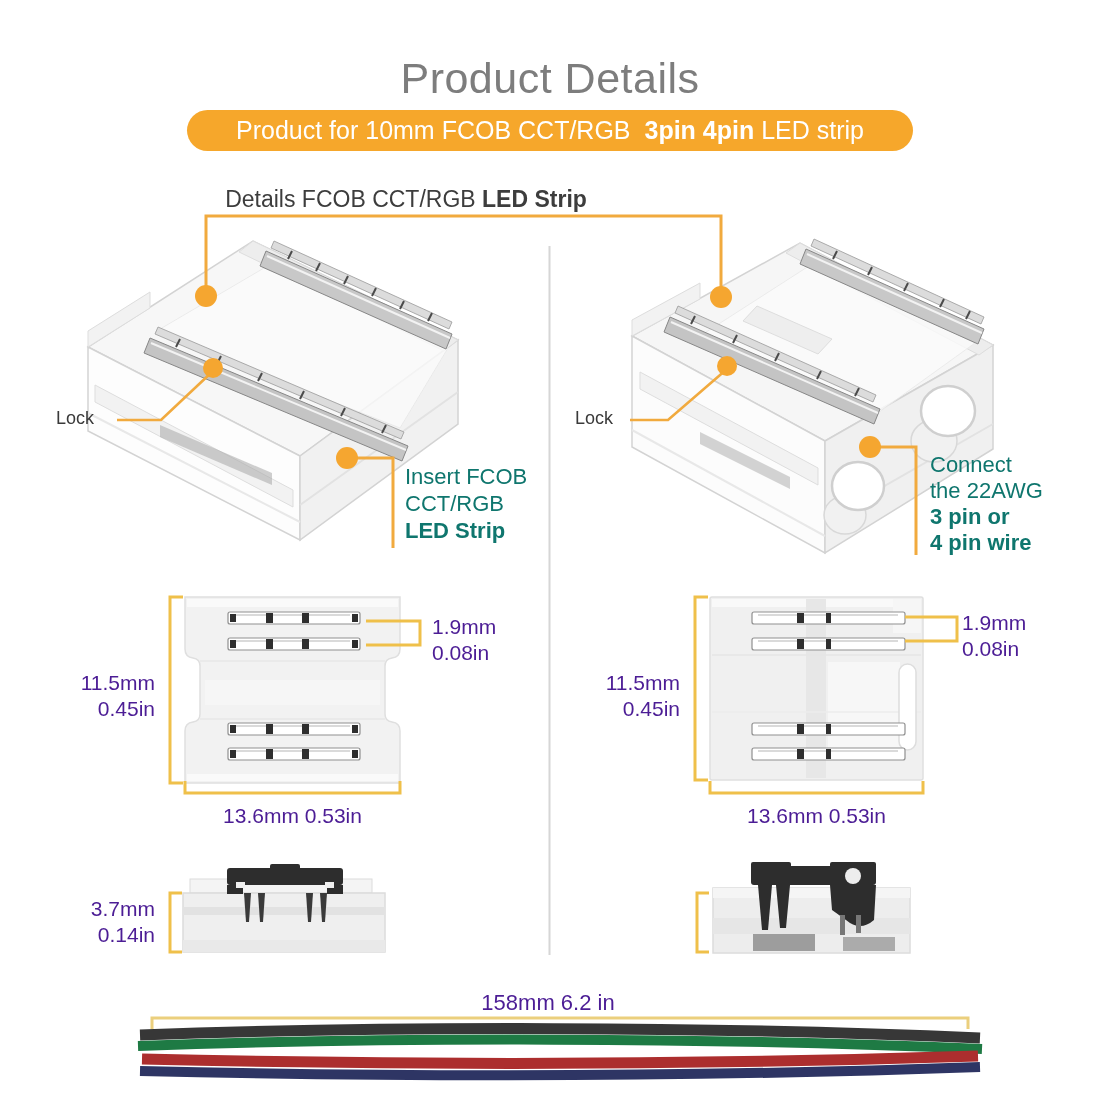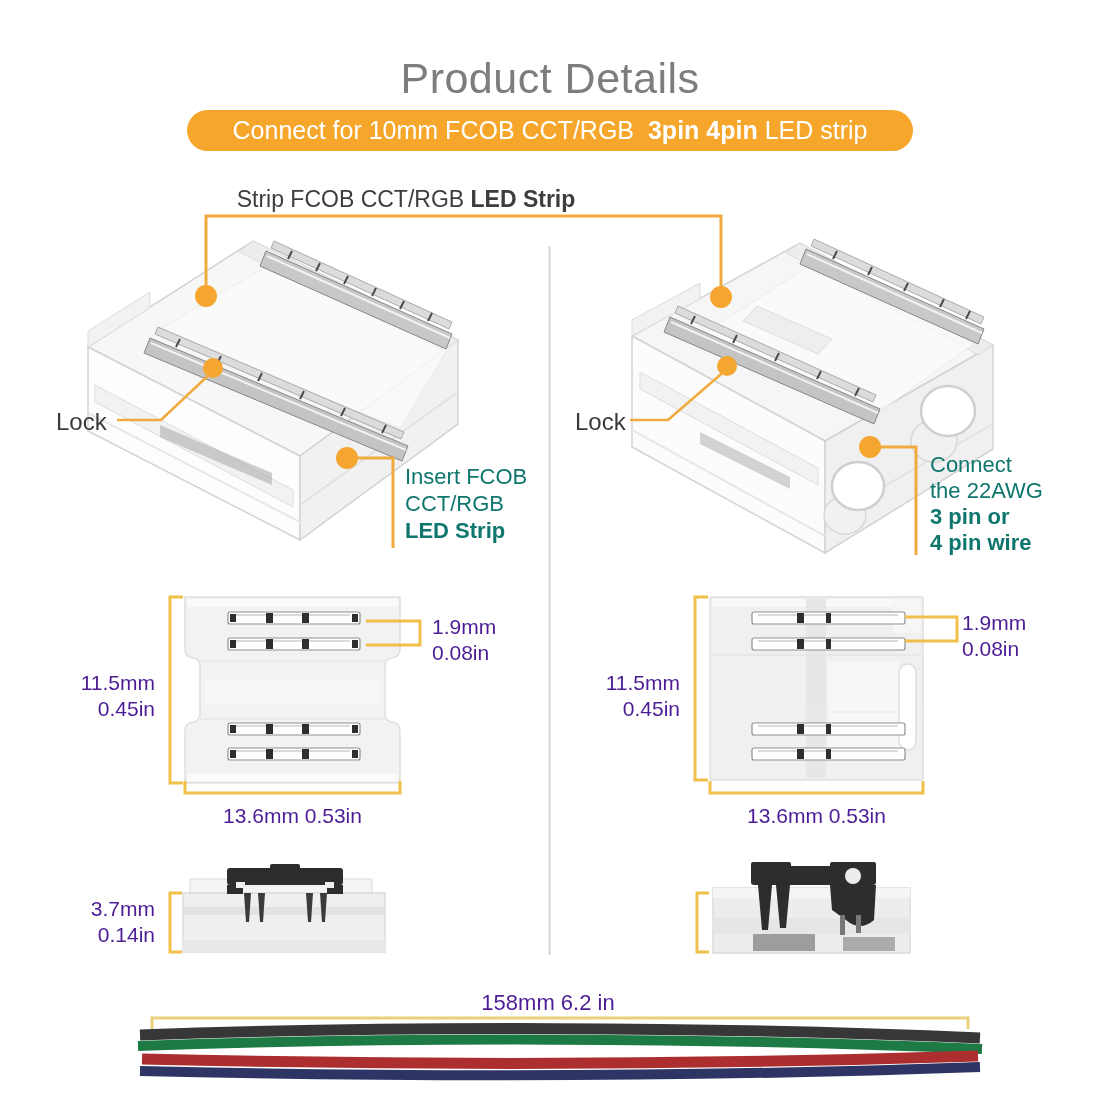--- a/index.html
+++ b/index.html
@@ -15,21 +15,21 @@
   }
   .banner{
     left:187px;top:110px;width:726px;height:41px;border-radius:20.5px;
     background:#f6a72b;color:#ffffff;font-size:25px;line-height:41px;text-align:center;
     white-space:nowrap;
   }
   .banner b{font-weight:bold;margin-left:7px;}
   .callout-top{
     left:206px;top:186px;width:400px;text-align:center;font-size:23px;color:#3d3d3d;white-space:nowrap;
   }
-  .lock-label{font-size:24px;color:#3a3a3a;}
+  .lock-label{font-size:18px;color:#3a3a3a;}
   .note{font-size:22px;color:#0f766e;line-height:27px;}
   .note .b{font-weight:bold;}
   .dim{font-size:21px;color:#4c1d95;line-height:26px;}
   .dim-r{text-align:right;}
   .dim-c{text-align:center;}
   
   .accent-line{stroke:#f1aa3e;stroke-width:2.6;fill:none;}
   .accent-line-thick{stroke:#f1aa3e;stroke-width:3;fill:none;}
   .dot{fill:#f5a630;}
   .dim-line{stroke:#efc04a;stroke-width:3;fill:none;}
@@ -260,25 +260,25 @@
       <path d="M140,1035 C 390,1026 710,1026 980,1038" fill="none" stroke-width="11" stroke="#373737"></path>
       <path d="M138,1046 C 390,1037 710,1037 982,1049" fill="none" stroke-width="10" stroke="#1e7a44"></path>
       <path d="M142,1059 C 400,1065 700,1065 978,1056" fill="none" stroke-width="11" stroke="#ac2e2e"></path>
       <path d="M140,1071 C 400,1077 700,1077 980,1067" fill="none" stroke-width="10" stroke="#2e3564"></path>
     </g>
   </svg>
 
   <div class="abs page-title">Product Details</div>
 
   <div class="abs banner">
-    <span>Connect for 10mm FCOB CCT/RGB </span><b>3pin 4pin</b><span> LED strip</span>
+    <span>Product for 10mm FCOB CCT/RGB </span><b>3pin 4pin</b><span> LED strip</span>
   </div>
 
   <div class="abs callout-top">
-    <span>Strip FCOB CCT/RGB </span><b>LED Strip</b>
+    <span>Details FCOB CCT/RGB </span><b>LED Strip</b>
   </div>
 
   <div class="abs lock-label" style="left:56px;top:408px;">Lock</div>
   <div class="abs lock-label" style="left:575px;top:408px;">Lock</div>
 
   <div class="abs note" style="left:405px;top:463px;">
     <div>Insert FCOB</div>
     <div>CCT/RGB</div>
     <div class="b">LED Strip</div>
   </div>

